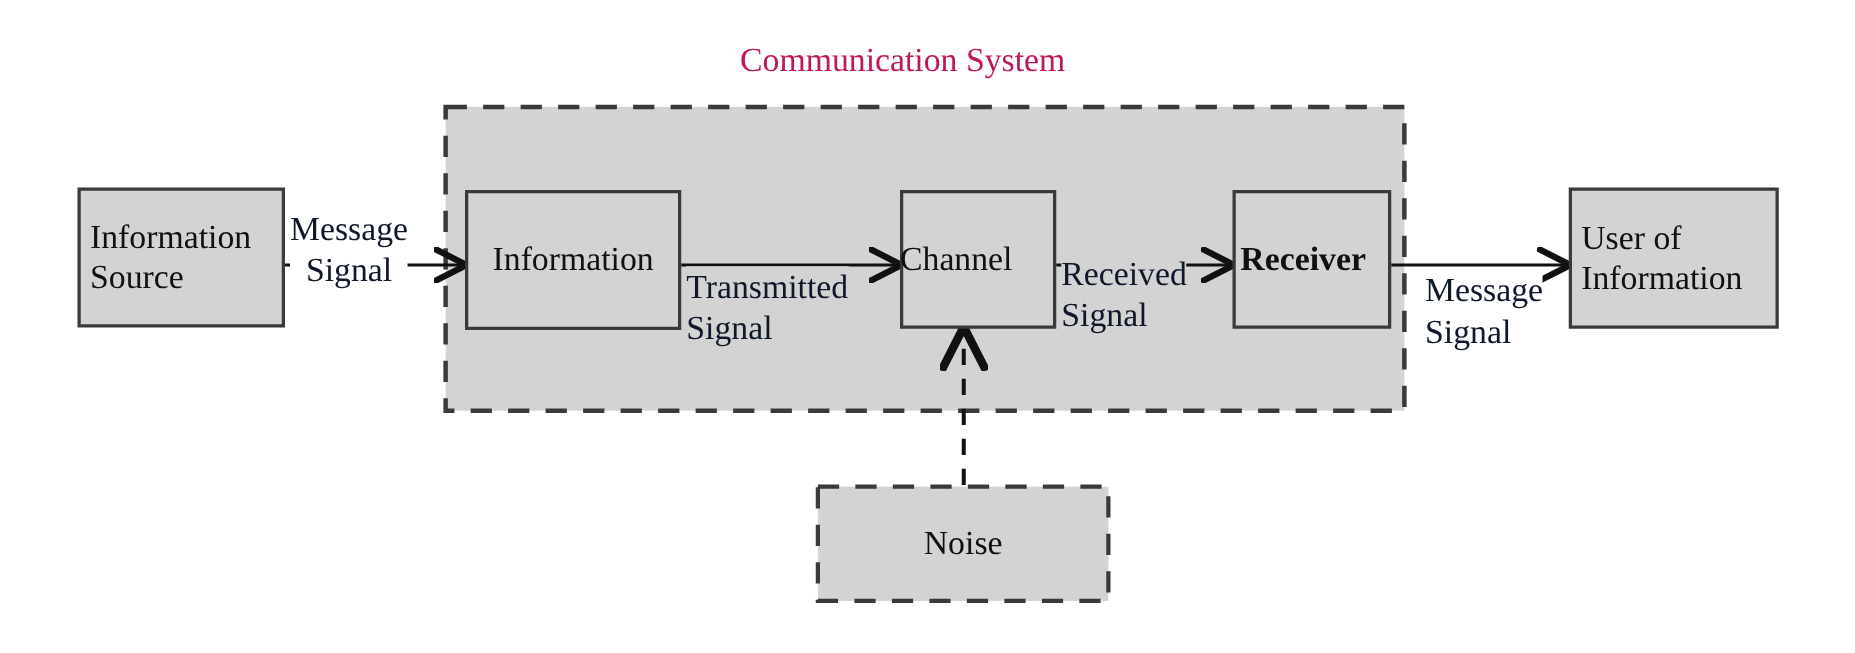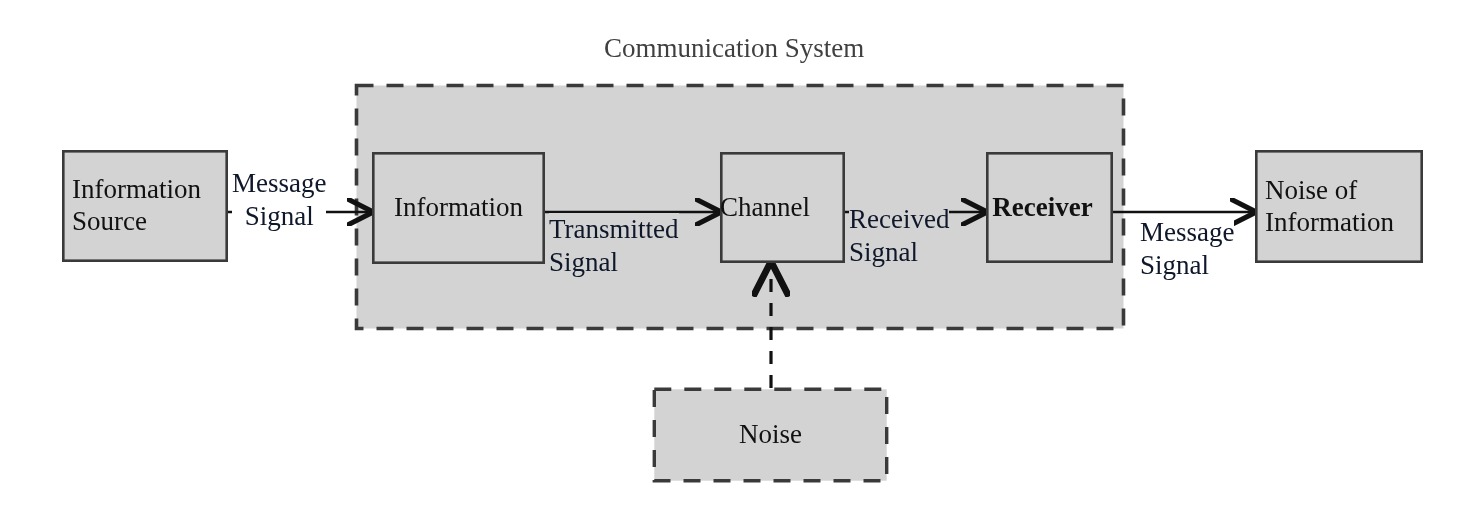--- a/index.html
+++ b/index.html
@@ -21,24 +21,23 @@
   .edge-label{
     position:absolute;
     font-family:Liberation Serif, serif;
     font-size:27px;line-height:33px;color:#0f172a;
     white-space:pre-line;
     pointer-events:none;
   }
   .title{
     position:absolute;
     font-family:"Liberation Serif","DejaVu Serif",serif;
-    font-size:27px;color:#404040;
+    font-size:27px;color:#be185d;
     white-space:nowrap;
     pointer-events:none;
-    margin-left:12px;
   }
   .lbl-white{background:#ffffff;}
   .lbl-gray{background:#d3d3d3;margin-top:46px;}
 </style>
 </head>
 <body>
 
 <div id="stage">
   <svg id="canvas" viewBox="0 0 1484 522" xmlns="http://www.w3.org/2000/svg">
     <defs>
@@ -68,21 +67,21 @@
         <rect x="654.3" y="389.3" width="232.4" height="91.4" fill="#d3d3d3" stroke="#3a3a3a" stroke-width="3.4" stroke-dasharray="17 13"></rect>
       </g>
   </svg>
 
   <div id="overlay">
       <div class="node-label" style="left: 72px; top: 173px; width: 156px; text-align: left;">Information
 Source</div>
       <div class="node-label" style="left: 372px; top: 191px; width: 173px; text-align: center;">Information</div>
       <div class="node-label" style="left: 720px; top: 190.5px; width: 125px; text-align: left;">Channel</div>
       <div class="node-label" style="left: 986px; top: 190.5px; width: 113px; text-align: center; font-weight: bold;">Receiver</div>
-      <div class="node-label" style="left: 1265px; top: 173.5px; width: 158px; text-align: left;">Noise of
+      <div class="node-label" style="left: 1265px; top: 173.5px; width: 158px; text-align: left;">User of
 Information</div>
       <div class="node-label" style="left: 653px; top: 418px; width: 235px; text-align: center;">Noise</div>
       <div class="edge-label lbl-white" style="left: 232px; top: 167px; text-align: center;">Message
 Signal</div>
       <div class="edge-label lbl-gray" style="left: 549px; top: 167px; text-align: left;">Transmitted
 Signal</div>
       <div class="edge-label lbl-gray" style="left: 849px; top: 157px; text-align: left;">Received
 Signal</div>
       <div class="edge-label lbl-white" style="left: 1140px; top: 216px; text-align: left;">Message
 Signal</div>

